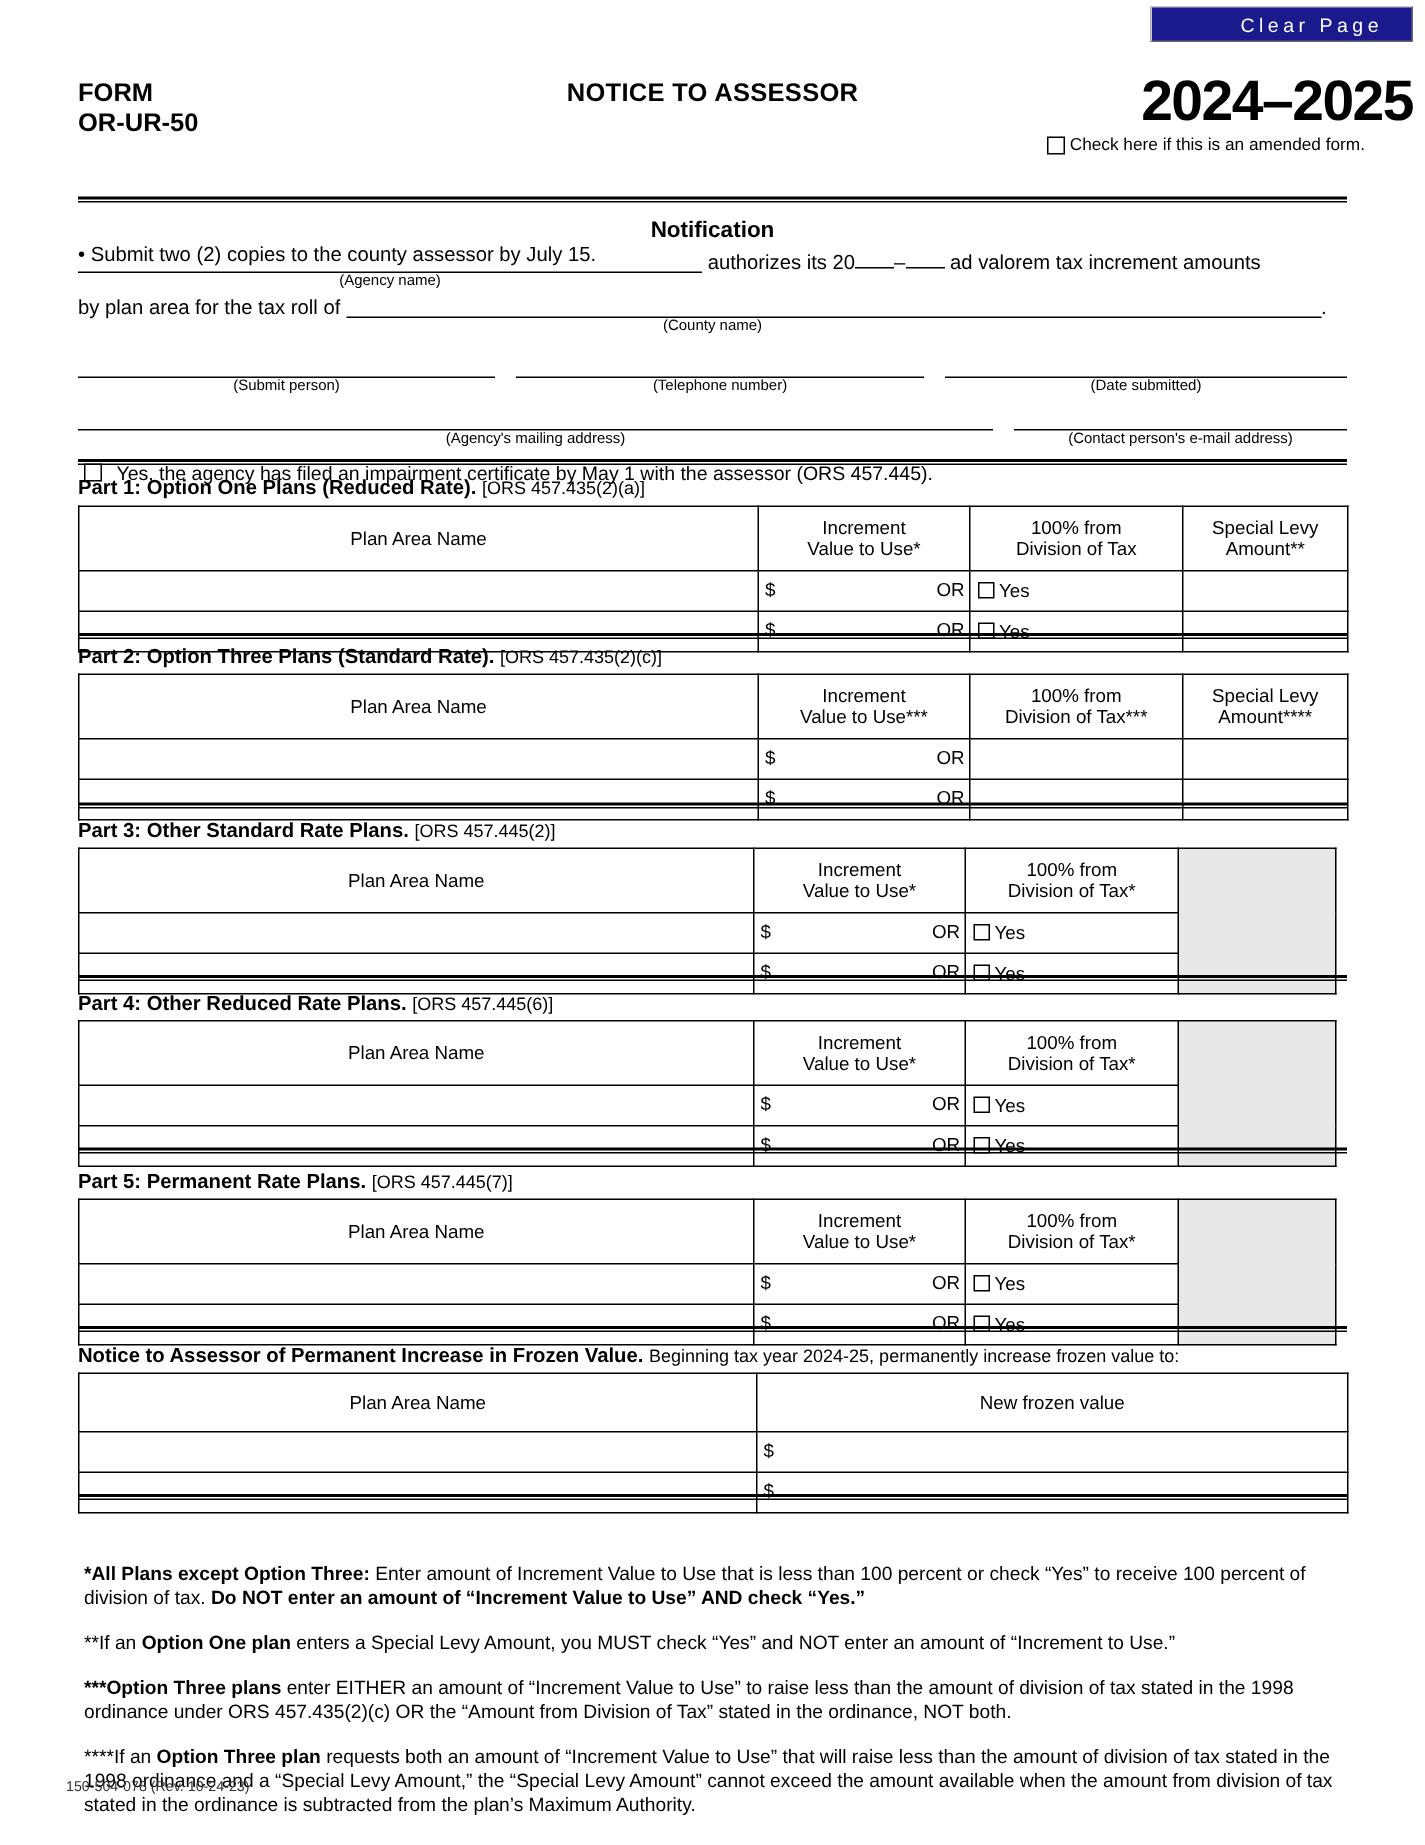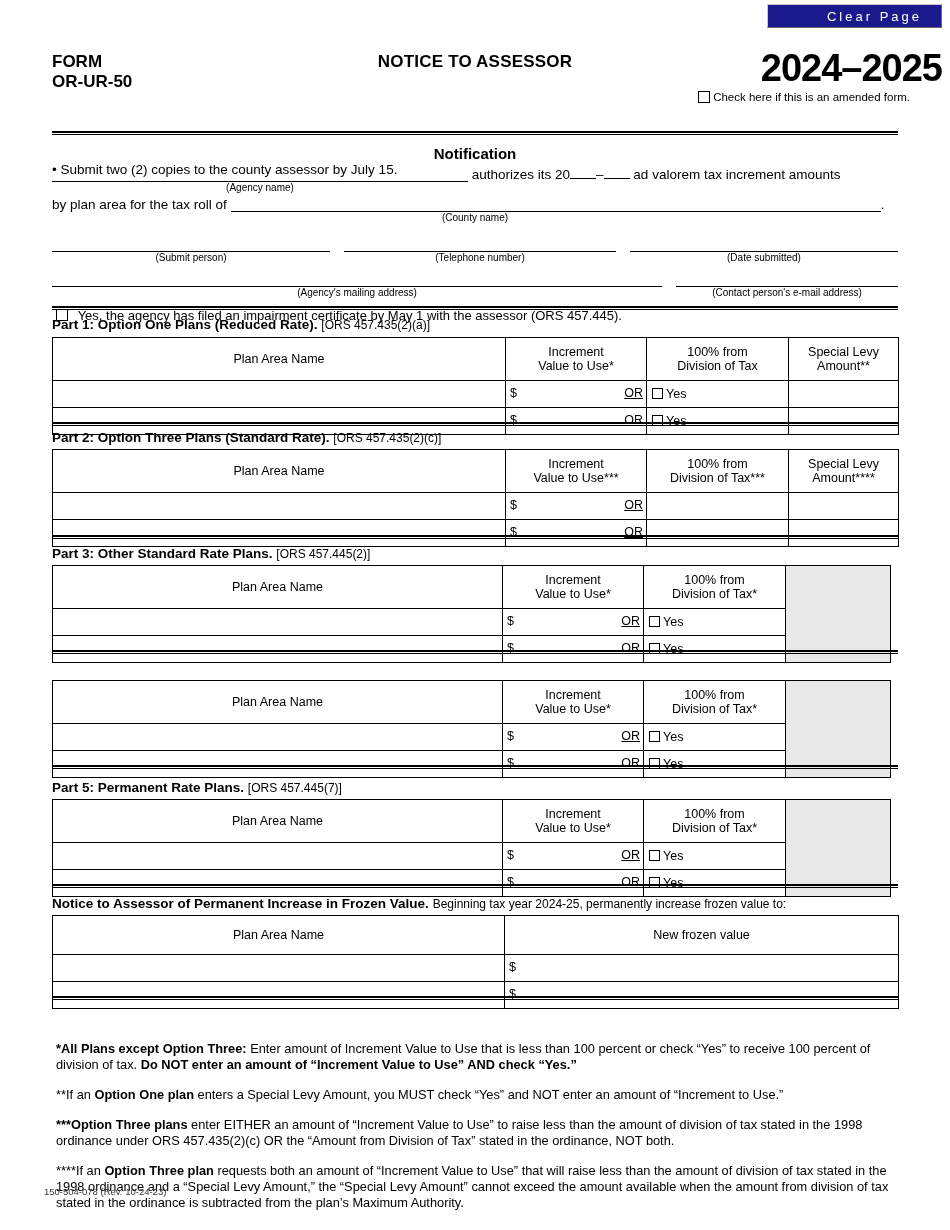--- a/index.html
+++ b/index.html
@@ -225,21 +225,20 @@
     position: absolute;
     left: 4px;
     top: 5px;
     font-size: 12.5px;
   }
   .amt-cell .orlbl {
     position: absolute;
     right: 3px;
     top: 5px;
     font-size: 12.5px;
-    text-decoration: underline;
   }
   .yes-cell {
     padding-left: 5px !important;
     font-size: 12.5px;
     height: 26px;
   }
   .yes-cell .cbox { margin-right: 3px; }
   .gray-cell { background: #e8e8e8; }
   .blank-cell { background: #ffffff; }
 
@@ -468,20 +467,24 @@
         <span class="orlbl">OR</span>
       </td>
       <td class="yes-cell">
         <span class="cbox sm"></span><span>Yes</span>
       </td>
     </tr>
   </tbody>
     </table>
   <div class="dbl-rule" style="top:650px;"></div>
 
+  <div class="part-head" style="top:661px;">
+    <b>Part 4: Other Reduced Rate Plans.</b>
+    <span class="ors">[ORS 457.445(6)]</span>
+  </div>
   <table class="ftab" style="top:680px;">
     <colgroup>
         <col style="width:450px">
         <col style="width:141px">
         <col style="width:142px">
         <col style="width:105px">
       </colgroup>
     <tbody>
         <tr>
       <th class="hd" style="height:34px;">Plan Area Name</th>

